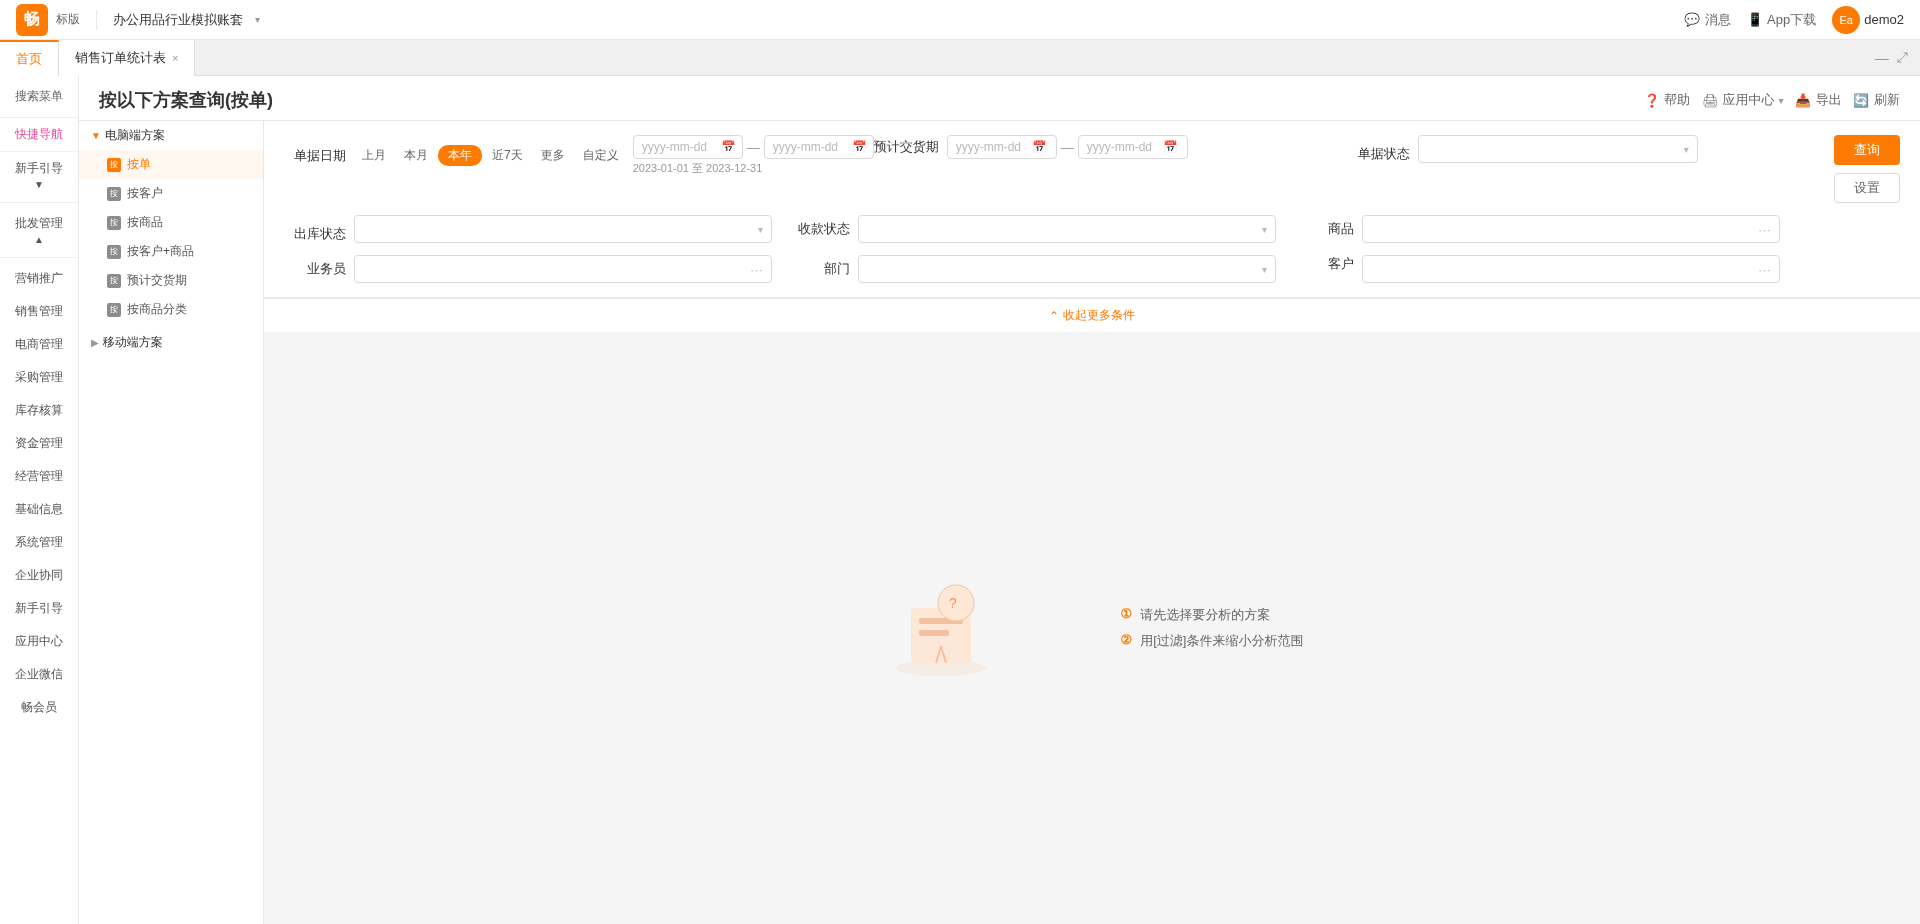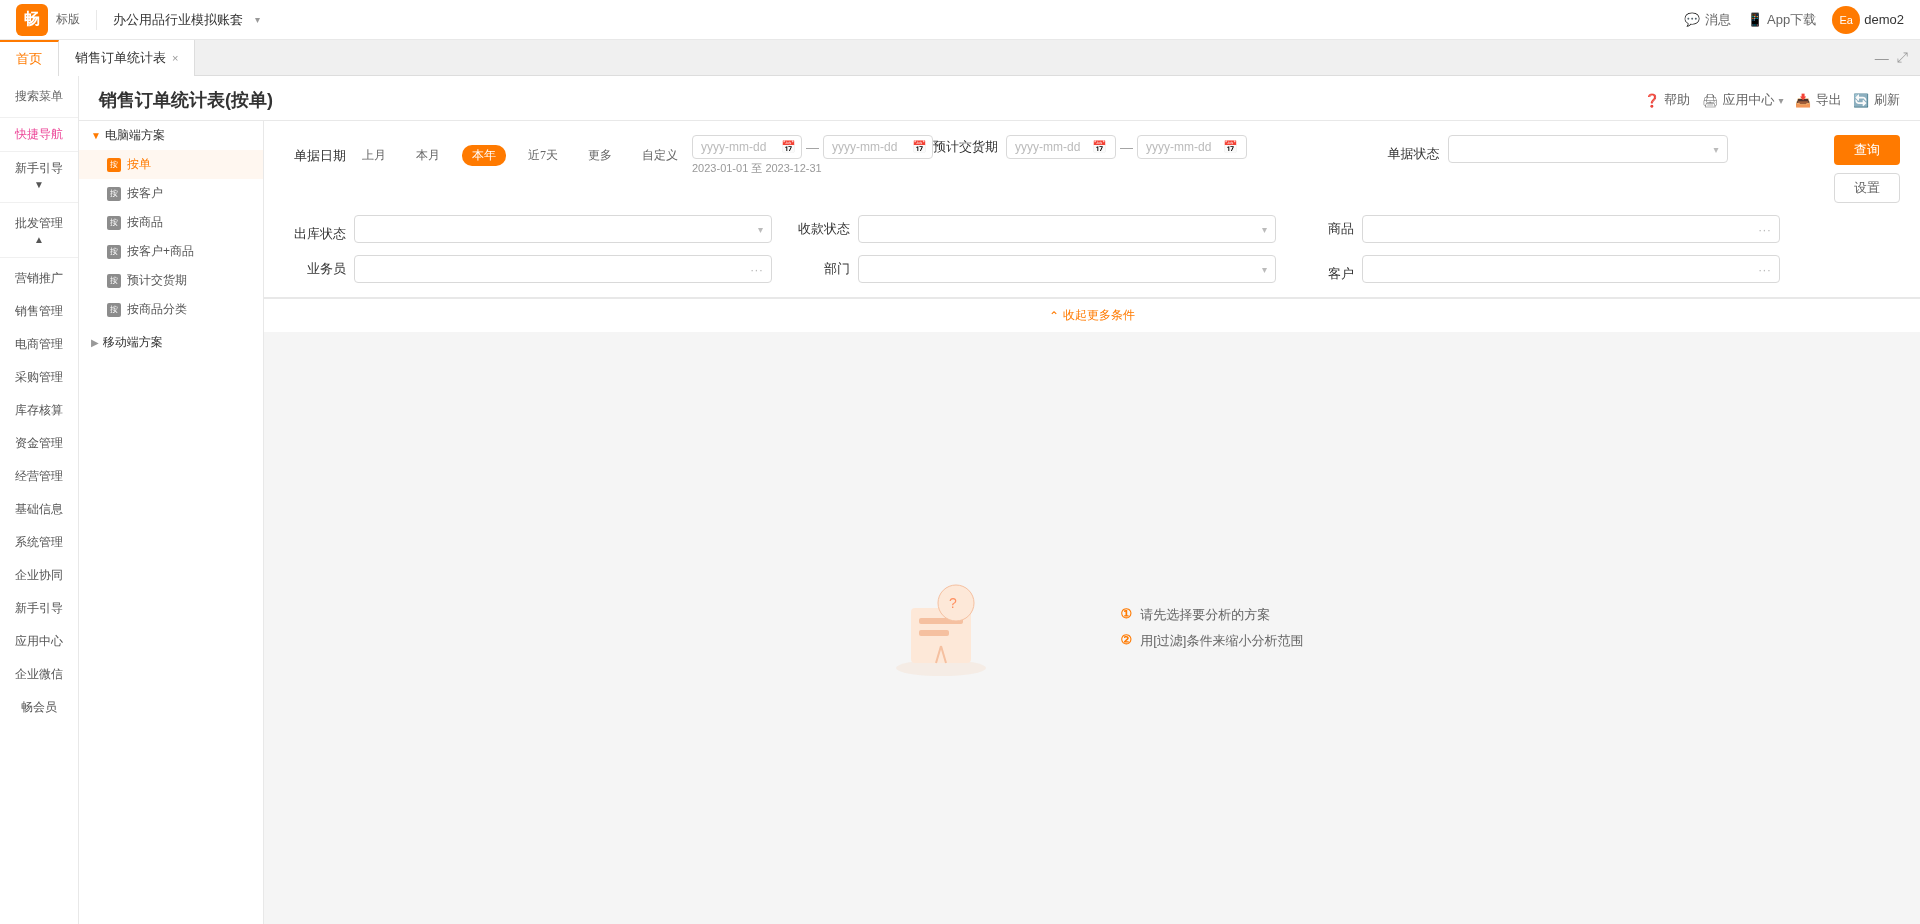--- a/index.html
+++ b/index.html
@@ -84,21 +84,21 @@
     .empty-container { display: flex; align-items: center; gap: 40px; }
     .filter-row-line { display: flex; align-items: center; gap: 16px; }
 
     input[type="text"] { border: none; outline: none; font-size: 12px; width: 100%; background: transparent; color: #999; }
     input[type="text"]::placeholder { color: #bbb; }
 
     .select-box { border: 1px solid #d9d9d9; border-radius: 4px; padding: 4px 8px; font-size: 12px; min-height: 28px; display: flex; align-items: center; justify-content: space-between; cursor: pointer; background: #fff; position: relative; flex: 1; }
     .select-box .arrow { color: #bbb; font-size: 10px; }
     .select-box .more-dots { color: #bbb; font-size: 13px; }
 
-    .date-btn-group { display: flex; align-items: flex-end; gap: 14px; font-family: Liberation Serif, serif; }
+    .date-btn-group { display: flex; align-items: flex-end; gap: 2px; }
   </style>
 </head>
 <body>
 
 <div class="top-bar">
   <div class="top-bar-left">
     <div class="brand-logo">
       <span>畅</span>
     </div>
     <div style="display:flex;flex-direction:column;line-height:1.2">
@@ -197,21 +197,21 @@
       <span>企业微信</span>
     </div>
     <div class="sidebar-item">
       <span>畅会员</span>
     </div>
   </div>
 
   <div class="content-area">
 
     <div class="page-header">
-      <h1 class="page-title">销售订单统计表(按单)</h1>
+      <h1 class="page-title">按以下方案查询(按单)</h1>
       <div class="page-actions">
         <div class="page-action-btn">
           <span>❓</span>
           <span>帮助</span>
         </div>
         <div class="page-action-btn">
           <span>🖨</span>
           <span>应用中心</span>
           <span style="font-size:10px;color:#999">▾</span>
         </div>
@@ -357,21 +357,21 @@
                 <span class="more-dots">···</span>
               </div>
             </div>
             <div style="display:flex;align-items:center;flex:1;margin-left:16px">
               <span class="filter-label">部门</span>
               <div class="select-box" style="flex:1">
                 <span></span>
                 <span class="arrow">▾</span>
               </div>
             </div>
-            <div style="display:flex;align-items:flex-end;flex:1;margin-left:16px">
+            <div style="display:flex;align-items:flex-start;flex:1;margin-left:16px">
               <span class="filter-label">客户</span>
               <div class="select-box" style="flex:1">
                 <span></span>
                 <span class="more-dots">···</span>
               </div>
             </div>
             <div style="width:120px"></div>
           </div>
         </div>
 

